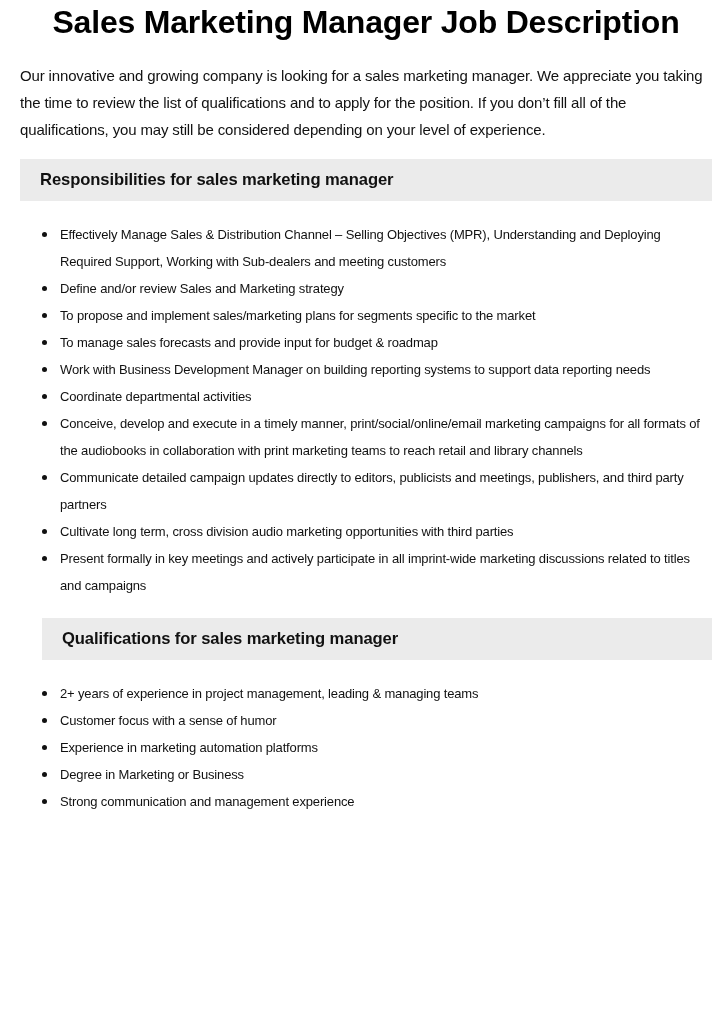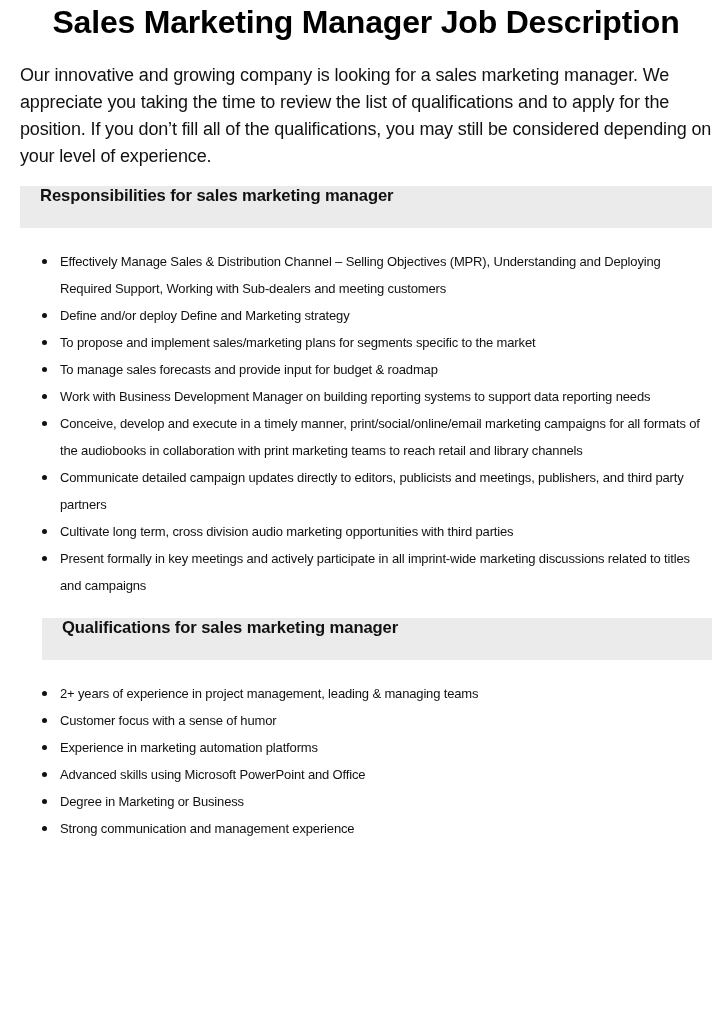--- a/index.html
+++ b/index.html
@@ -10,29 +10,29 @@
     }
     .page { padding: 0 8px 0 20px; }
     h1 {
       margin: 0; padding-top: 2px;
       font-size: 32px; line-height: 40px; font-weight: bold;
       text-align: center; letter-spacing: -0.2px;
       color: #000;
     }
     .intro {
       margin: 20px 0 6px 0;
-      font-size: 18px; line-height: 27px;
+      font-size: 15px; line-height: 27px;
       letter-spacing: -0.15px;
     }
     .section-header {
       margin-top: 16px;
       background: #ebebeb;
       height: 42px;
       padding: 0 20px;
-      display: flex; 
+      display: flex; align-items: center;
       font-size: 16.6px; font-weight: bold;
       letter-spacing: -0.1px;
     }
     ul.items {
       list-style: none;
       margin: 20px 0 0 0; padding: 0;
     }
     ul.items li {
       position: relative;
       padding-left: 40px;
@@ -53,35 +53,35 @@
   <h1>Sales Marketing Manager Job Description</h1>
 
   <p class="intro">Our innovative and growing company is looking for a sales marketing manager. We appreciate you taking the time to review the list of qualifications and to apply for the position. If you don’t fill all of the qualifications, you may still be considered depending on your level of experience.</p>
 
   <div class="section-header">
     <span>Responsibilities for sales marketing manager</span>
   </div>
 
   <ul class="items">
     <li><span class="bullet"></span><span>Effectively Manage Sales &amp; Distribution Channel – Selling Objectives (MPR), Understanding and Deploying Required Support, Working with Sub-dealers and meeting customers</span></li>
-    <li><span class="bullet"></span><span>Define and/or deploy Define and Marketing strategy</span></li>
+    <li><span class="bullet"></span><span>Define and/or review Sales and Marketing strategy</span></li>
     <li><span class="bullet"></span><span>To propose and implement sales/marketing plans for segments specific to the market</span></li>
     <li><span class="bullet"></span><span>To manage sales forecasts and provide input for budget &amp; roadmap</span></li>
     <li><span class="bullet"></span><span>Work with Business Development Manager on building reporting systems to support data reporting needs</span></li>
+    <li><span class="bullet"></span><span>Coordinate departmental activities</span></li>
     <li><span class="bullet"></span><span>Conceive, develop and execute in a timely manner, print/social/online/email marketing campaigns for all formats of the audiobooks in collaboration with print marketing teams to reach retail and library channels</span></li>
     <li><span class="bullet"></span><span>Communicate detailed campaign updates directly to editors, publicists and meetings, publishers, and third party partners</span></li>
     <li><span class="bullet"></span><span>Cultivate long term, cross division audio marketing opportunities with third parties</span></li>
     <li><span class="bullet"></span><span>Present formally in key meetings and actively participate in all imprint-wide marketing discussions related to titles and campaigns</span></li>
   </ul>
 
   <div class="section-header qual-header">
     <span>Qualifications for sales marketing manager</span>
   </div>
 
   <ul class="items">
     <li><span class="bullet"></span><span>2+ years of experience in project management, leading &amp; managing teams</span></li>
     <li><span class="bullet"></span><span>Customer focus with a sense of humor</span></li>
     <li><span class="bullet"></span><span>Experience in marketing automation platforms</span></li>
-    <li><span class="bullet"></span><span>Advanced skills using Microsoft PowerPoint and Office</span></li>
     <li><span class="bullet"></span><span>Degree in Marketing or Business</span></li>
     <li><span class="bullet"></span><span>Strong communication and management experience</span></li>
   </ul>
 </div>
 
 </body></html>

